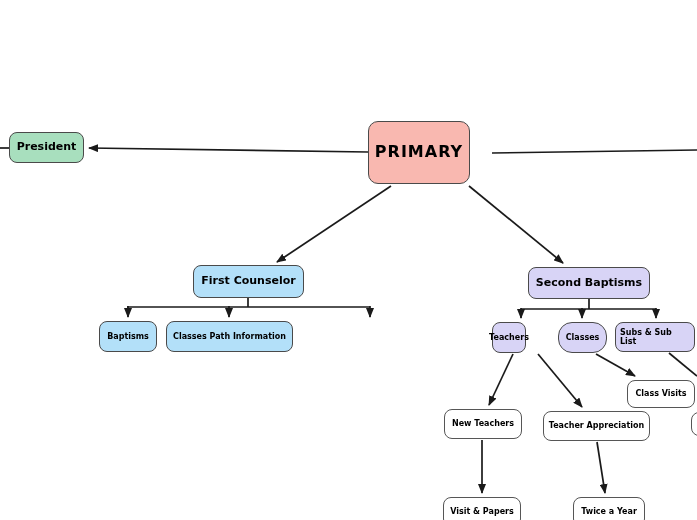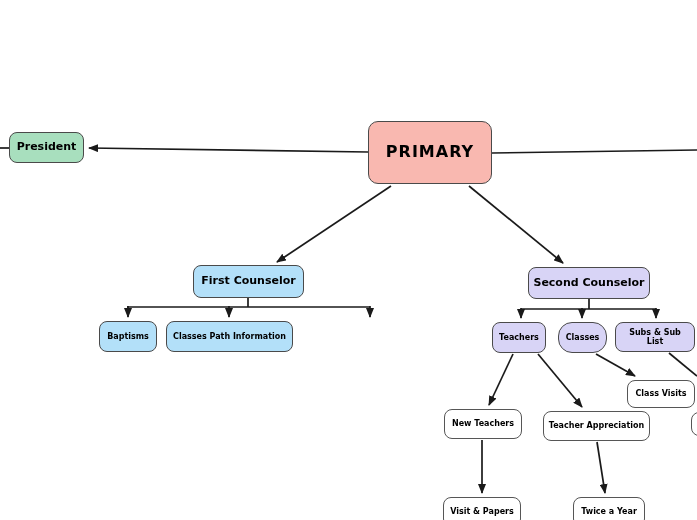--- a/index.html
+++ b/index.html
@@ -25,21 +25,21 @@
     stroke: var(--connector, #1a1a1a);
     stroke-width: 1.7;
   }
   #arrowhead path { fill: var(--connector, #1a1a1a); }
   .node {
     position: absolute;
     box-sizing: border-box;
     display: flex;
     align-items: center;
     justify-content: center;
-    text-align: center;
+    text-align: left;
     font-weight: 700;
     color: var(--text, #000000);
     border: 1.6px solid var(--border, #4a4a4a);
     border-radius: 8px;
     padding: 2px 4px;
     line-height: 1.15;
   }
   .node.root {
     border-radius: 10px;
     font-size: 16px;
@@ -48,27 +48,27 @@
   .node.level1 { font-size: 11px; }
   .node.level2 { font-size: 8px; }
   .fill-green    { background: var(--president-fill, #a8dfbe); }
   .fill-salmon   { background: var(--primary-fill, #f9b8b0); }
   .fill-blue     { background: var(--blue-fill, #b3e0f9); }
   .fill-lavender { background: var(--lavender-fill, #d8d4f6); }
   .fill-white    { background: var(--white-fill, #ffffff); border-color: #565656; }
 
   
   #n-president          { left: 9px;   top: 132px; width: 75px;  height: 31px; }
-  #n-primary            { left: 368px; top: 121px; width: 124px; height: 63px; }
+  #n-primary            { left: 368px; top: 121px; width: 102px; height: 63px; }
   #n-first-counselor    { left: 193px; top: 265px; width: 111px; height: 33px; }
   #n-baptisms           { left: 99px;  top: 321px; width: 58px;  height: 31px; }
   #n-covenant-path      { left: 166px; top: 321px; width: 127px; height: 31px; }
   #n-temple-preview     { left: 302px; top: 321px; width: 136px; height: 31px; }
   #n-second-counselor   { left: 528px; top: 267px; width: 122px; height: 32px; }
-  #n-teachers           { left: 492px; top: 322px; width: 54px;  height: 31px; }
+  #n-teachers           { left: 492px; top: 322px; width: 34px;  height: 31px; }
   #n-classes            { left: 558px; top: 322px; width: 49px;  height: 31px; border-radius: 14px; }
   #n-subs-list          { left: 615px; top: 322px; width: 80px;  height: 30px; }
   #n-class-visits       { left: 627px; top: 380px; width: 68px;  height: 28px; }
   #n-new-teachers       { left: 444px; top: 409px; width: 78px;  height: 30px; }
   #n-teacher-appreciation { left: 543px; top: 411px; width: 107px; height: 30px; }
   #n-visit-papers       { left: 443px; top: 497px; width: 78px;  height: 30px; }
   #n-twice-a-year       { left: 573px; top: 497px; width: 72px;  height: 30px; }
   #n-clipped-right      { left: 691px; top: 412px; width: 40px;  height: 24px; }
 </style>
 </head>
@@ -114,21 +114,21 @@
 
   <div class="node root fill-salmon" id="n-primary">PRIMARY</div>
 
   <div class="node level1 fill-blue" id="n-first-counselor">First Counselor</div>
 
   <div class="node level2 fill-blue" id="n-baptisms">Baptisms</div>
 
   <div class="node level2 fill-blue" id="n-covenant-path">Classes Path Information</div>
 
 
-  <div class="node level1 fill-lavender" id="n-second-counselor">Second Counselor</div>
+  <div class="node level1 fill-lavender" id="n-second-counselor">Second Baptisms</div>
 
   <div class="node level2 fill-lavender" id="n-teachers">Teachers</div>
 
   <div class="node level2 fill-lavender" id="n-classes">Classes</div>
 
   <div class="node level2 fill-lavender" id="n-subs-list">Subs &amp; Sub List</div>
 
   <div class="node level2 fill-white" id="n-class-visits">Class Visits</div>
 
   <div class="node level2 fill-white" id="n-new-teachers">New Teachers</div>

